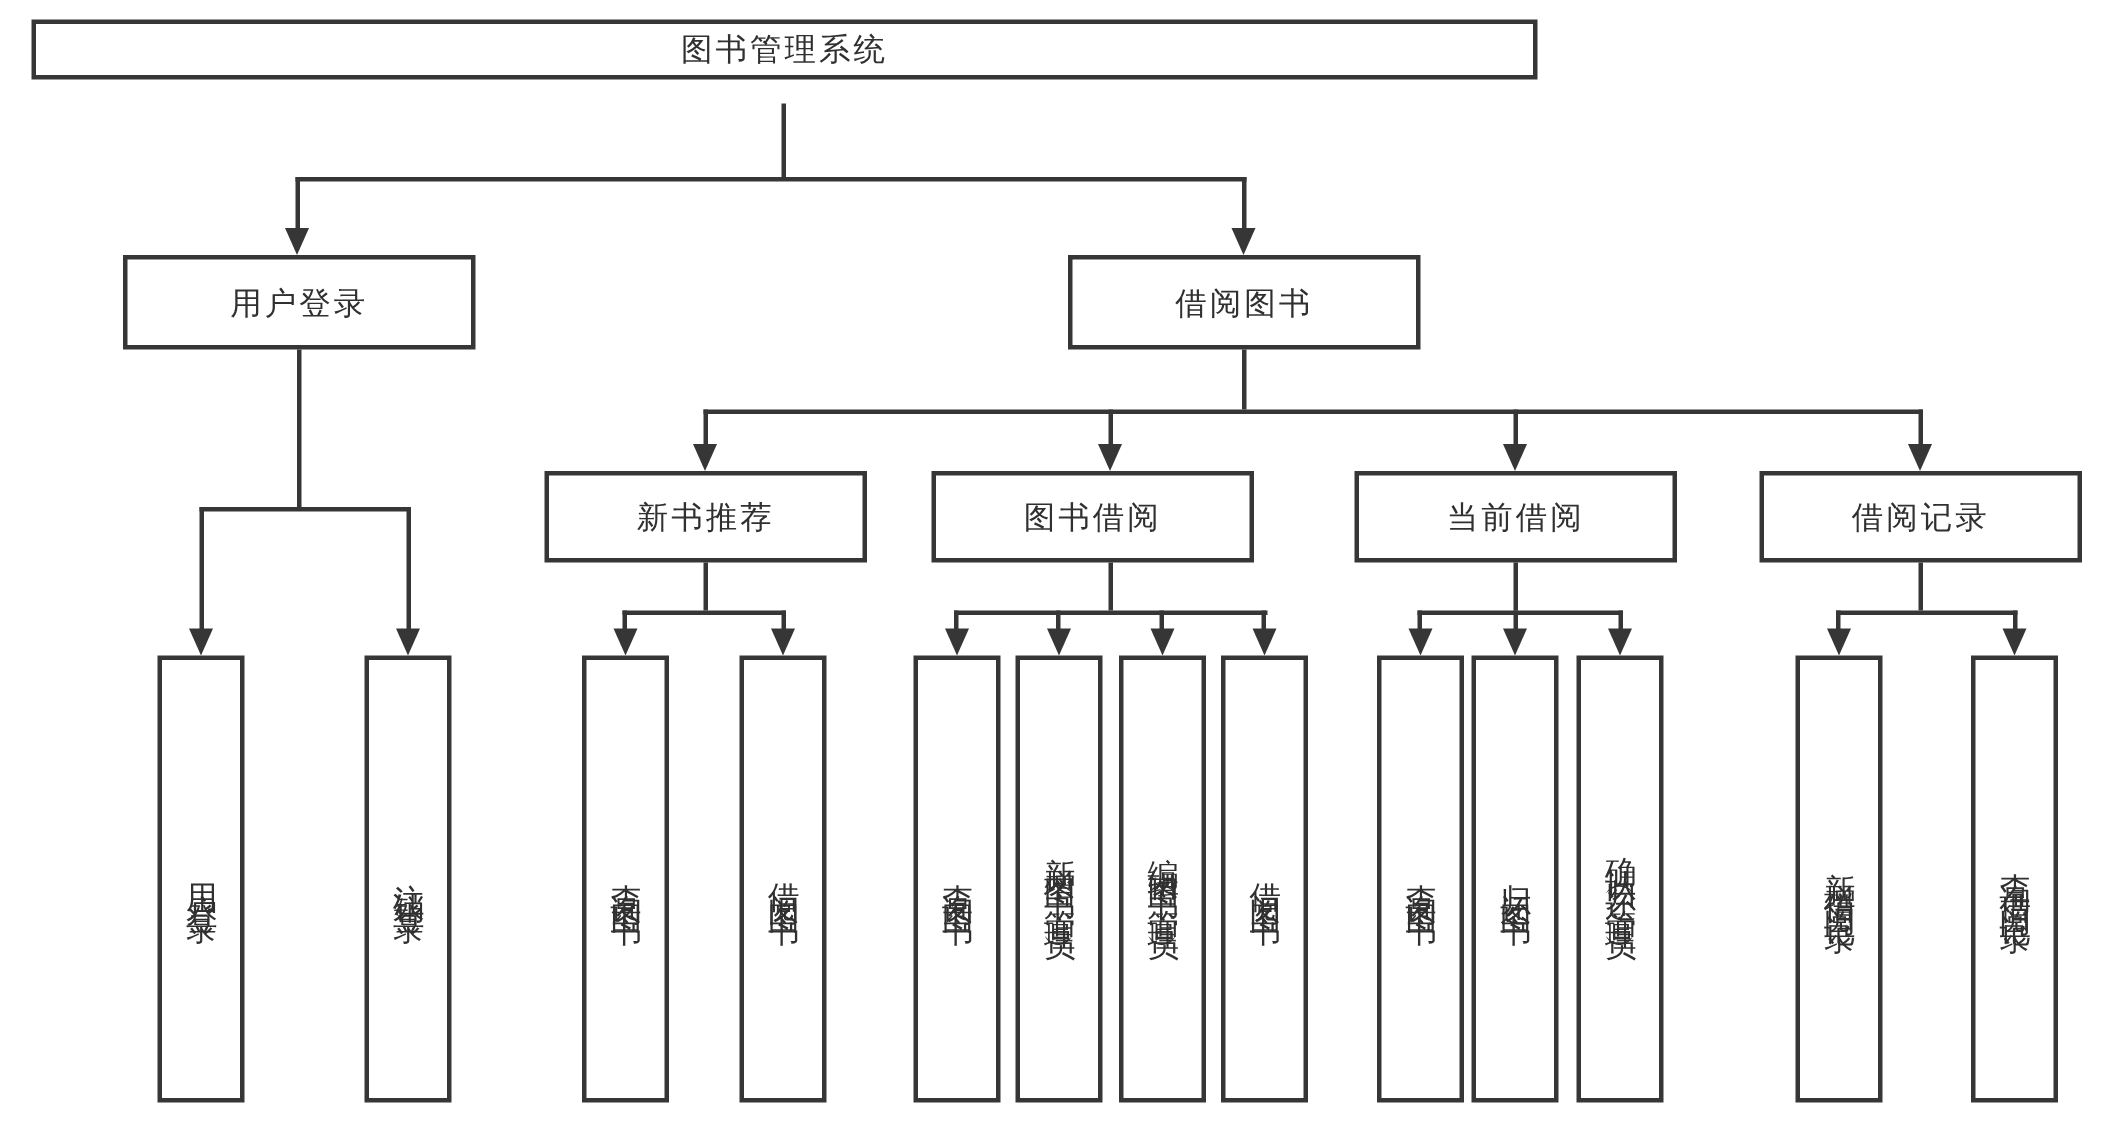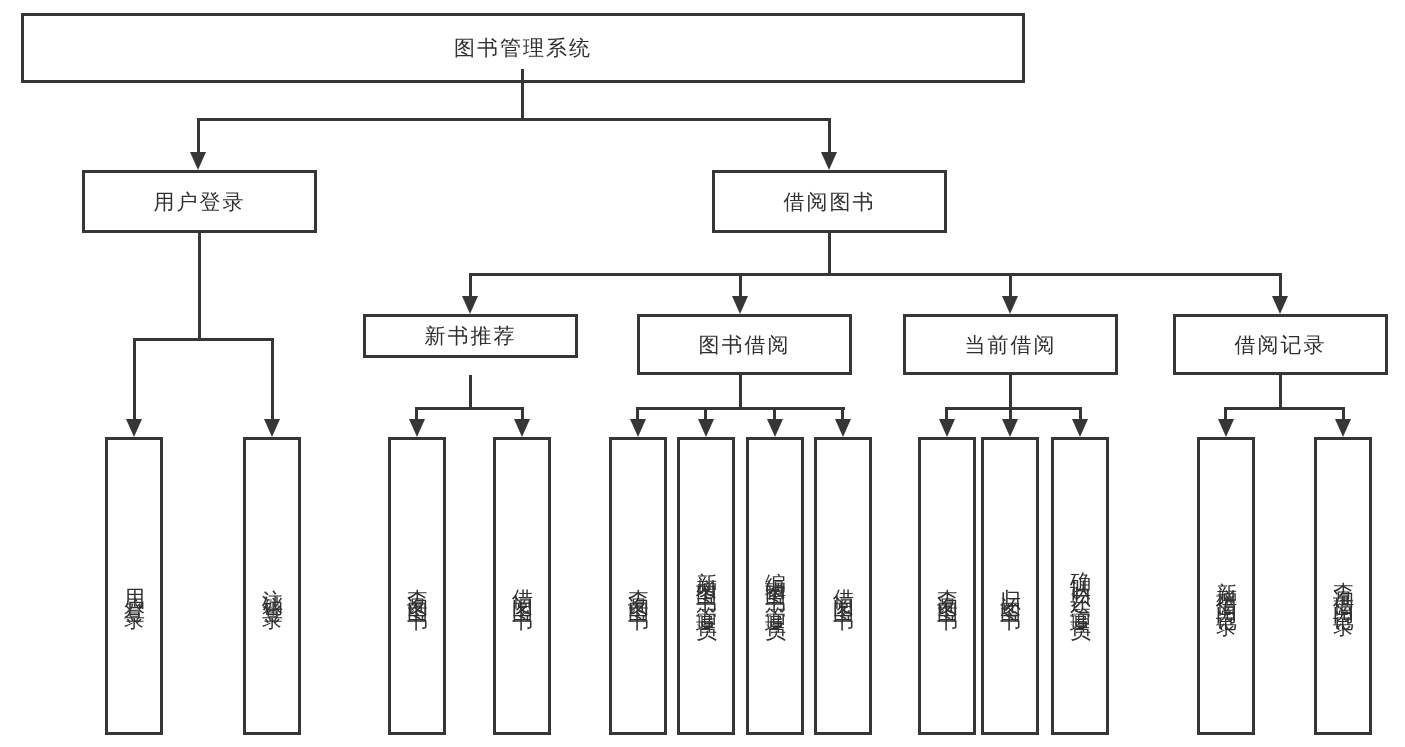--- a/index.html
+++ b/index.html
@@ -27,21 +27,21 @@
   .watermark{
     position:absolute;right:6px;bottom:6px;font-size:19px;
     color:#8e8e96;letter-spacing:1px;white-space:nowrap;
   }
 </style>
 </head>
 <body>
 
 <div id="stage">
 
-  <div class="box" style="left:21px;top:13px;width:1004px;height:70px;">
+  <div class="box" style="left:21px;top:13px;width:1004px;height:40px;">
     <span class="hlabel">图书管理系统</span>
   </div>
 
   <div class="vline" style="left:521px;top:69px;height:49px;"></div>
   <div class="hline" style="left:197px;top:118px;width:634px;"></div>
   <div class="vline" style="left:197px;top:118px;height:35px;"></div>
   <div class="ahead" style="left:190px;top:152px;"></div>
   <div class="vline" style="left:828px;top:118px;height:35px;"></div>
   <div class="ahead" style="left:821px;top:152px;"></div>
 
@@ -63,24 +63,24 @@
   <div class="hline" style="left:469px;top:273px;width:813px;"></div>
   <div class="vline" style="left:469px;top:273px;height:24px;"></div>
   <div class="ahead" style="left:462px;top:296px;"></div>
   <div class="vline" style="left:739px;top:273px;height:24px;"></div>
   <div class="ahead" style="left:732px;top:296px;"></div>
   <div class="vline" style="left:1009px;top:273px;height:24px;"></div>
   <div class="ahead" style="left:1002px;top:296px;"></div>
   <div class="vline" style="left:1279px;top:273px;height:24px;"></div>
   <div class="ahead" style="left:1272px;top:296px;"></div>
 
-  <div class="box" style="left:363px;top:314px;width:215px;height:44px;">
+  <div class="box" style="left:363px;top:314px;width:215px;height:61px;">
     <span class="hlabel">新书推荐</span>
   </div>
-  <div class="box" style="left:637px;top:314px;width:215px;height:61px;">
+  <div class="box" style="left:621px;top:314px;width:215px;height:61px;">
     <span class="hlabel">图书借阅</span>
   </div>
   <div class="box" style="left:1173px;top:314px;width:215px;height:61px;">
     <span class="hlabel">借阅记录</span>
   </div>
   <div class="box" style="left:903px;top:314px;width:215px;height:61px;">
     <span class="hlabel">当前借阅</span>
   </div>
 
   <div class="vline" style="left:469px;top:375px;height:32px;"></div>

